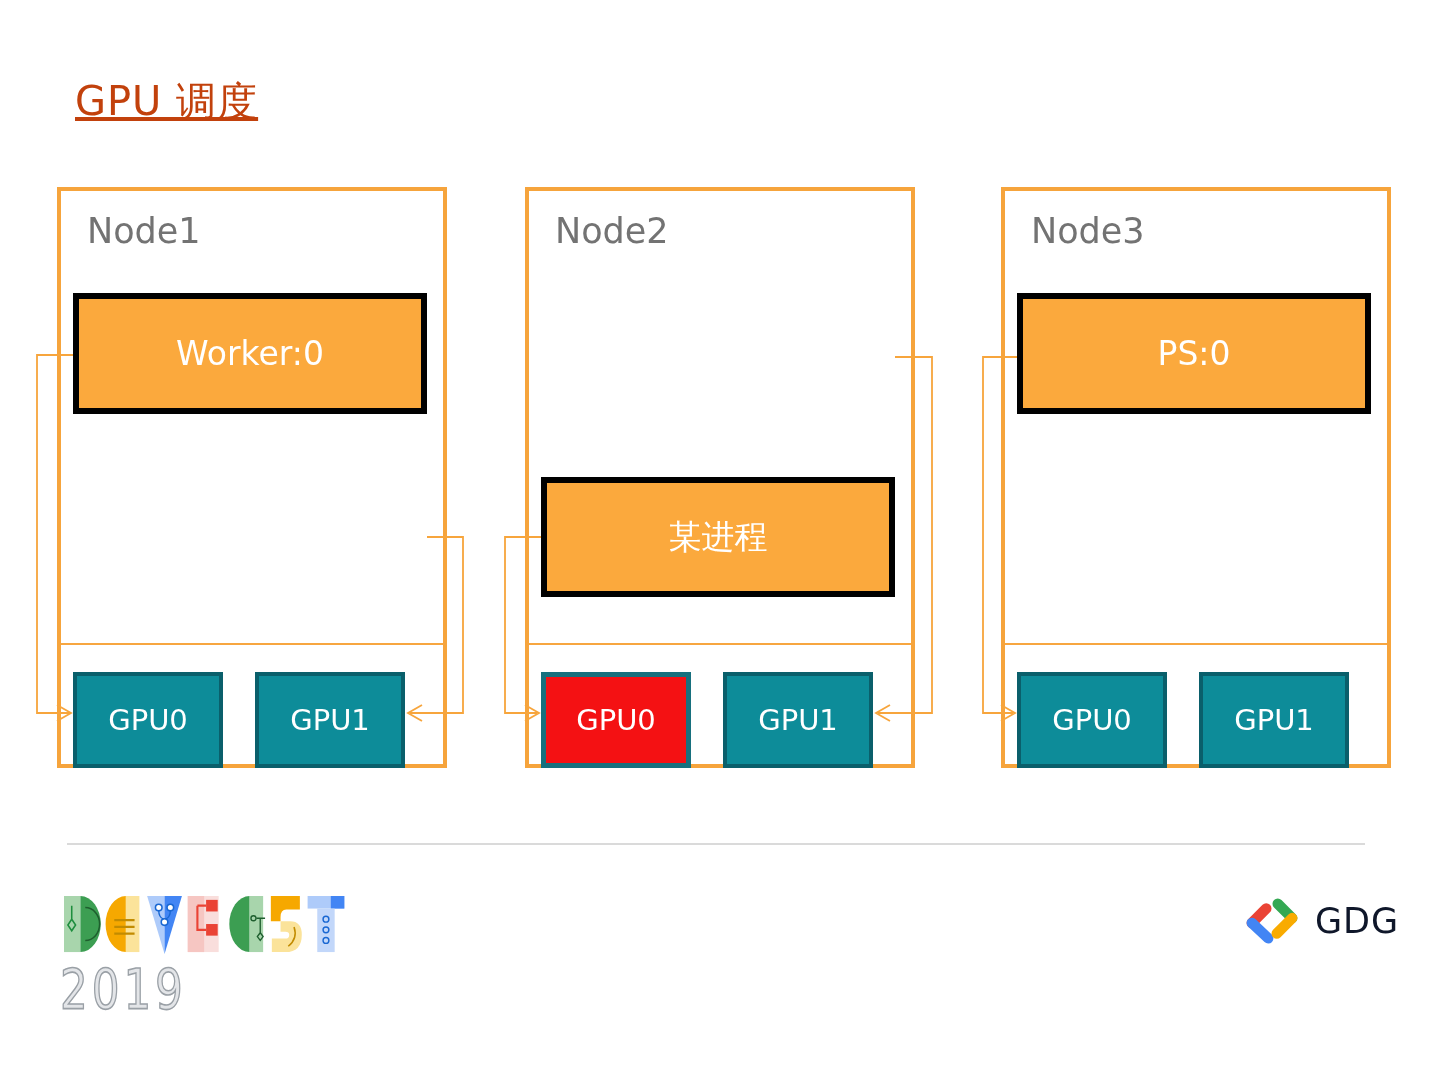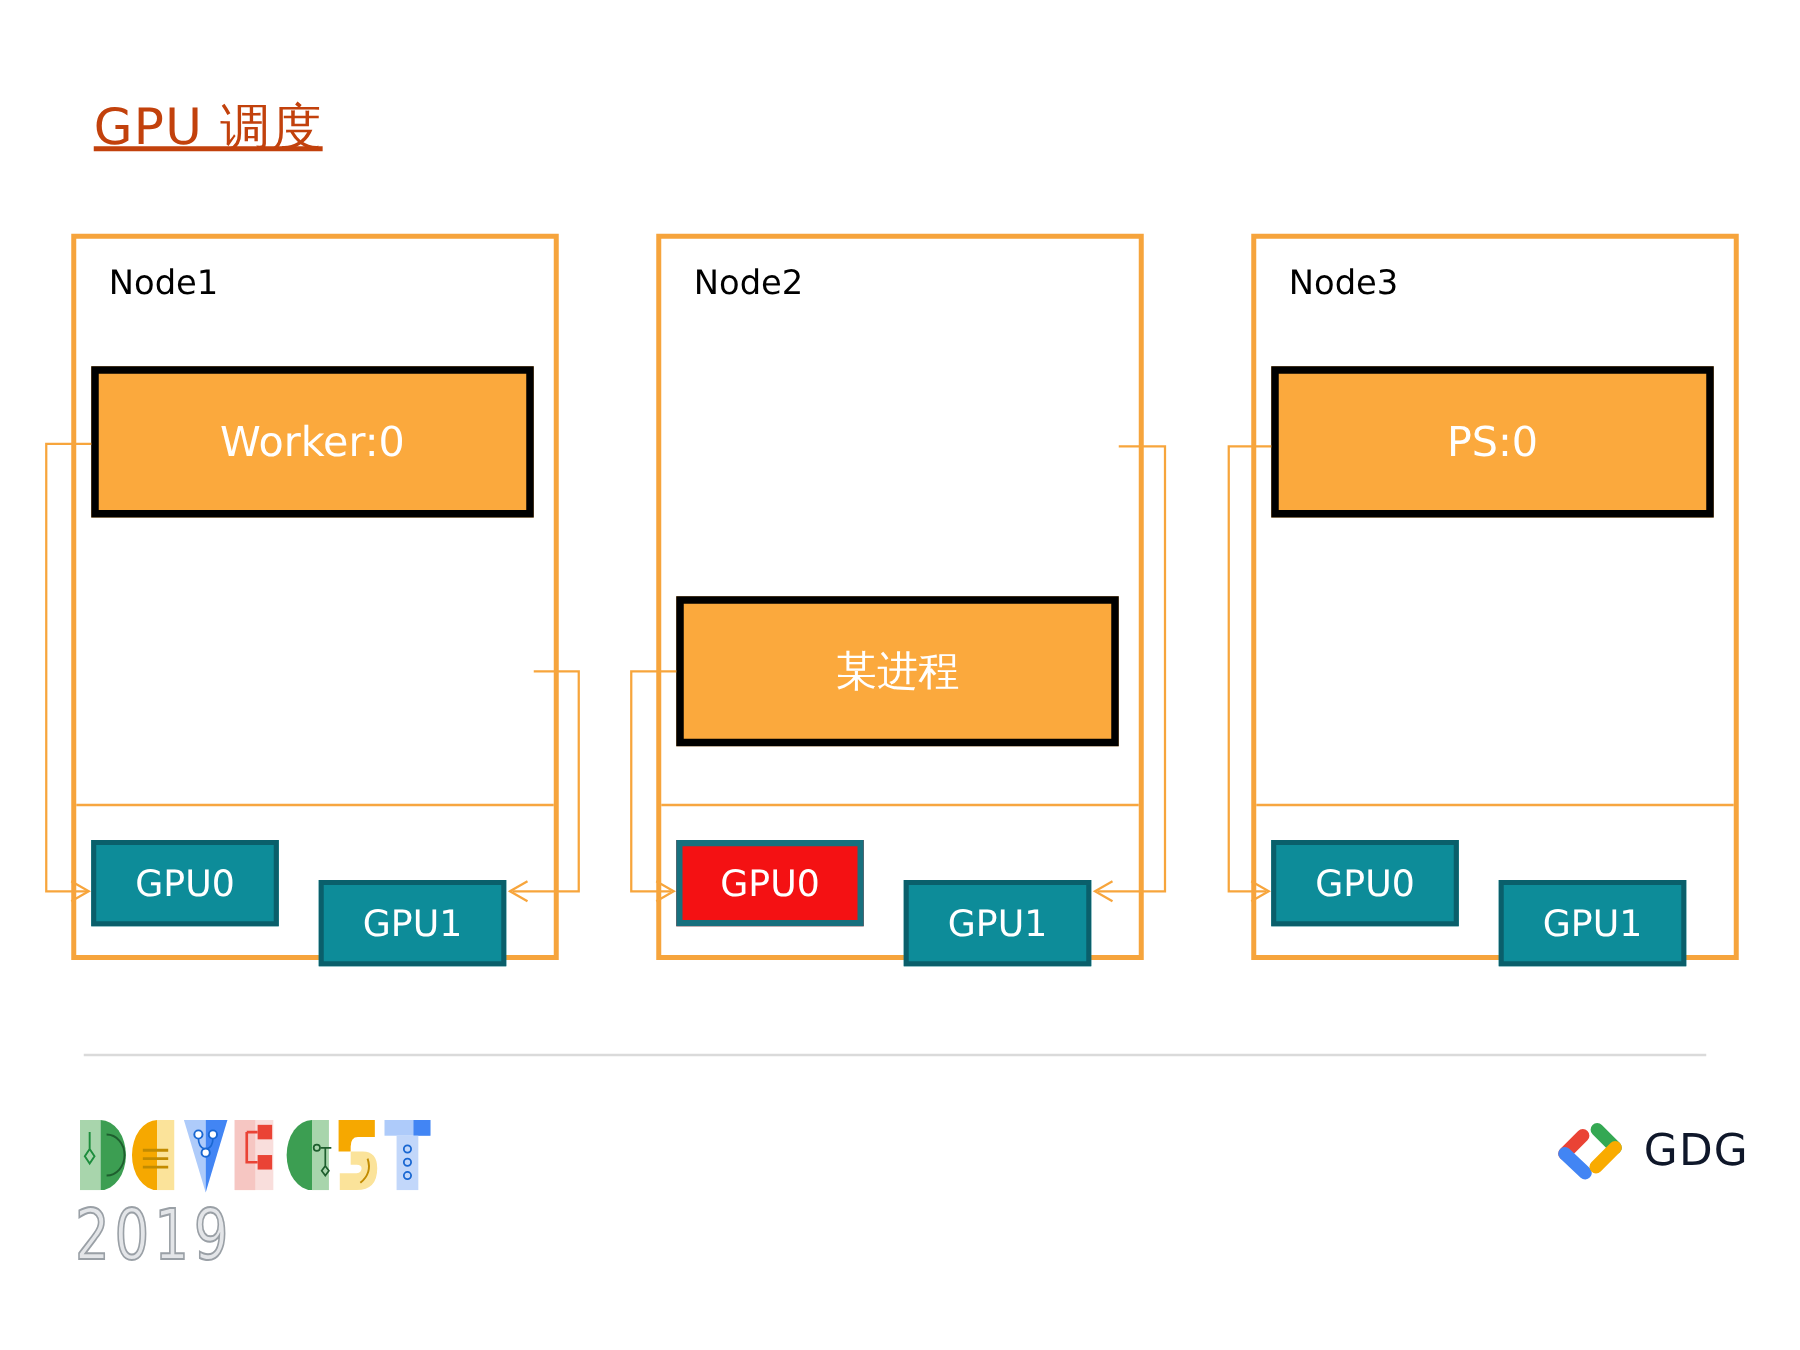--- a/index.html
+++ b/index.html
@@ -11,39 +11,39 @@
     position:absolute;left:75px;top:74px;font-size:40px;color:#c2410c;letter-spacing:1px;text-decoration:underline;
   }
   .node{
     position:absolute;top:187px;width:390px;height:581px;background:#ffffff;
     border:4px solid #F6A43C;box-sizing:border-box;
   }
   .node-1{left:57px;}
   .node-2{left:525px;}
   .node-3{left:1001px;}
   .node-label{
-    position:absolute;left:26px;top:20px;font-size:27px;color:#000000;
+    position:absolute;left:26px;top:20px;font-size:35px;color:#737373;
   }
   .proc{
     position:absolute;left:12px;width:354px;background:#FBA93D;border:6px solid #000000;
     box-sizing:border-box;color:#ffffff;font-size:33px;
     display:flex;align-items:center;justify-content:center;
   }
   .proc-a{top:102px;height:121px;}
   .proc-b{top:286px;height:120px;}
   .gpu-divider{
     position:absolute;left:0;right:0;top:452px;height:0;border-top:2px solid #F7A640;
   }
   .gpu{
-    position:absolute;top:481px;width:150px;height:69px;background:#0D8C99;
+    position:absolute;top:481px;width:150px;height:96px;background:#0D8C99;
     border:4px solid #0A5F6B;box-sizing:border-box;color:#ffffff;font-size:29px;
     display:flex;align-items:center;justify-content:center;
   }
   .gpu-0{left:12px;}
-  .gpu-1{left:194px;margin-top:32px;}
+  .gpu-1{left:194px;}
   .gpu-busy{background:#F41113;border:5px solid #17707E;}
   .arrows{position:absolute;left:0;top:0;width:1440px;height:1080px;pointer-events:none;}
   .arrows path{stroke:#F7A53C;stroke-width:1.8;fill:none;}
   .footer-rule{
     position:absolute;left:67px;top:843px;width:1298px;height:0;border-top:2px solid #DADADA;
   }
   .devfest-logo{position:absolute;left:64px;top:894px;}
   .devfest-year{
     position:absolute;left:60px;top:956px;font-size:56px;letter-spacing:5px;
     color:#E3E5E8;-webkit-text-stroke:1.6px #9AA0A6;

